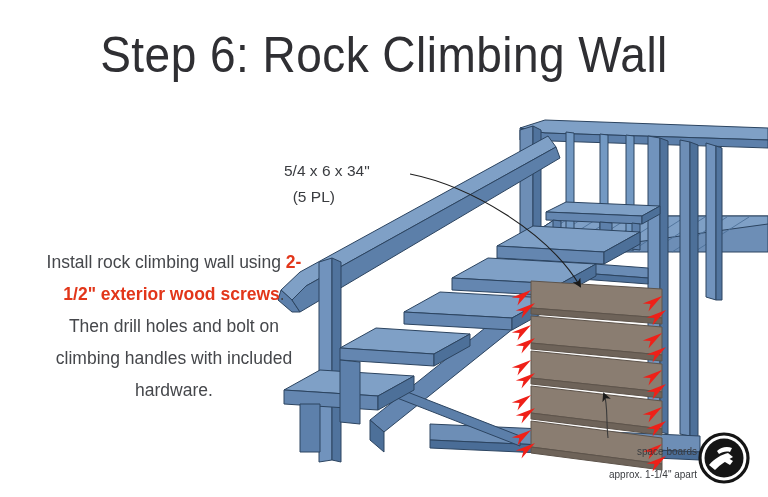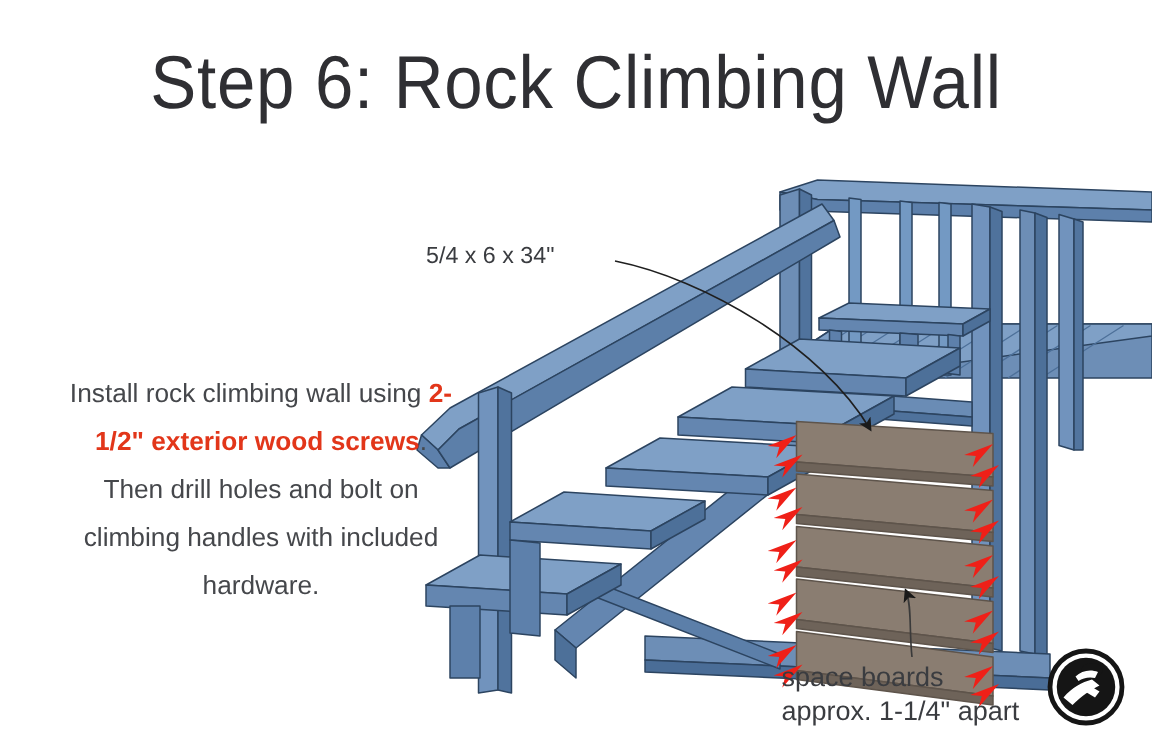--- a/index.html
+++ b/index.html
@@ -66,22 +66,22 @@
   }
   #board-size-callout .l2 {
     display: block;
     text-align: center;
     padding-right: 26px;
   }
   #spacing-callout {
     left: 521px;
     top: 440px;
     width: 176px;
-    text-align: left;
-    font-size: 18px;
+    text-align: right;
+    font-size: 10px;
     line-height: 23px;
     white-space: normal;
   }
 
   
   #illustration {
     position: absolute;
     left: 0;
     top: 0;
     width: 768px;
@@ -299,20 +299,21 @@
 
   <path d="M608,438 C606,420 608,404 604,394" fill="none" stroke="#3a3a3a" stroke-width="1.1" marker-end="url(#blkArrow)"></path>
 </svg>
 
 <div id="instruction-text">
   <span>Install rock climbing wall using </span><span class="hl">2-1/2" exterior wood screws</span><span>. Then drill holes and bolt on climbing handles with included hardware.</span>
 </div>
 
 <div class="callout" id="board-size-callout">
   <span>5/4 x 6 x 34"</span>
+  <span class="l2">(5 PL)</span>
 </div>
 
 <div class="callout" id="spacing-callout">
   <div>space boards</div>
   <div>approx. 1-1/4" apart</div>
 </div>
 
 <svg id="brand-logo" viewBox="0 0 54 54">
   <circle cx="27" cy="27" r="24" fill="none" stroke="#151515" stroke-width="3.2"></circle>
   <circle cx="27" cy="27" r="19.5" fill="#151515"></circle>

